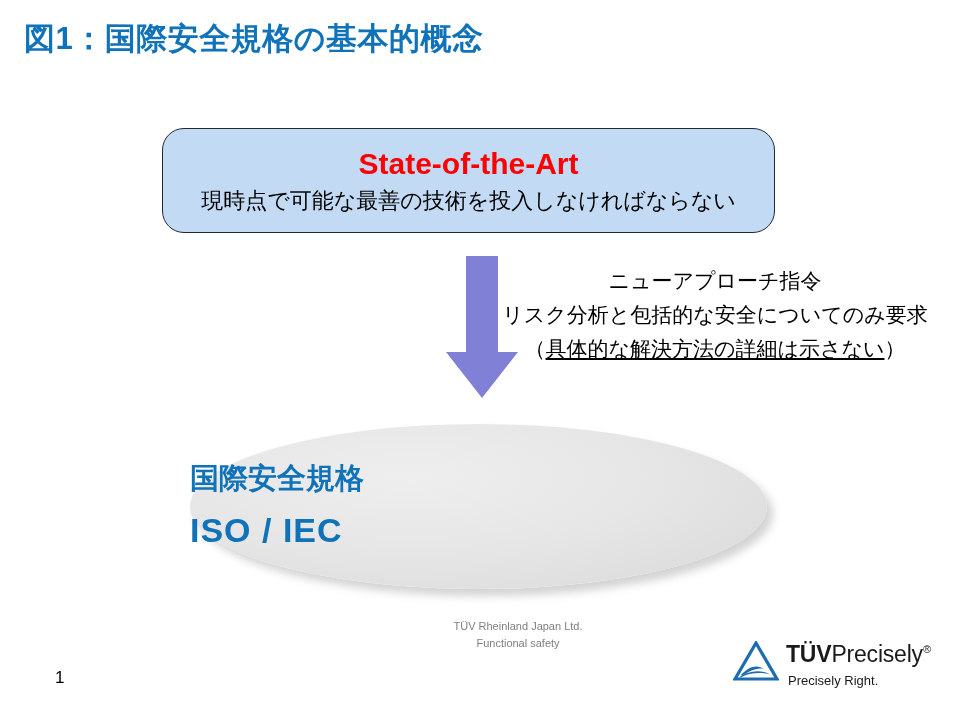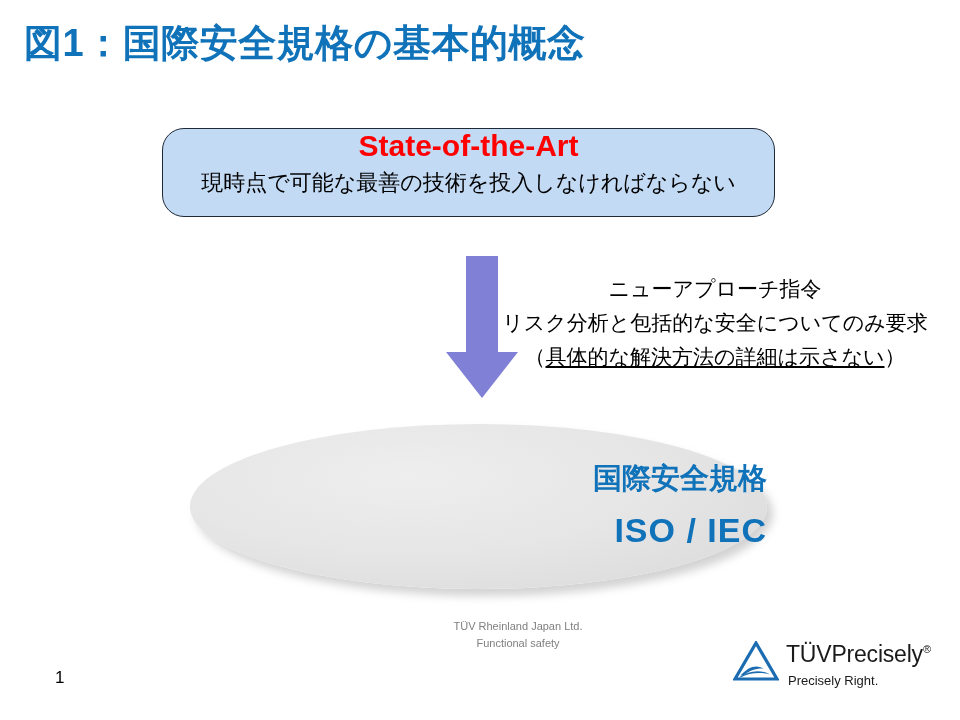--- a/index.html
+++ b/index.html
@@ -19,41 +19,42 @@
     width: 960px;
     height: 720px;
     background: #ffffff;
   }
 
   
   .slide-title {
     position: absolute;
     left: 24px;
     top: 18px;
-    font-size: 38px;
+    font-size: 31px;
     font-weight: bold;
     color: #1072b9;
     letter-spacing: 0.5px;
     white-space: nowrap;
   }
 
   
   .soa-box {
     position: absolute;
     left: 162px;
     top: 128px;
     width: 613px;
-    height: 89px;
+    height: 105px;
     box-sizing: border-box;
     background: #c3daf4;
     border: 1.5px solid #1f2a37;
     border-radius: 22px;
     display: flex;
     flex-direction: column;
     align-items: center;
+    justify-content: center;
   }
   .soa-title {
     font-size: 30px;
     font-weight: bold;
     color: #ff0000;
     line-height: 1.1;
     margin-bottom: 9px;
   }
   .soa-sub {
     font-size: 22px;
@@ -68,21 +69,21 @@
     left: 442px;
     top: 256px;
     width: 80px;
     height: 142px;
   }
 
   
   .note {
     position: absolute;
     left: 500px;
-    top: 272px;
+    top: 264px;
     width: 430px;
     text-align: center;
     color: #000000;
     font-size: 21px;
     line-height: 1.62;
   }
   .note-line {
     white-space: nowrap;
   }
   .note-underline {
@@ -95,21 +96,21 @@
     position: absolute;
     left: 190px;
     top: 424px;
     width: 577px;
     height: 165px;
     border-radius: 50%;
     background: radial-gradient(ellipse at 38% 32%, #eeeeee 0%, #e6e6e6 48%, #dedede 78%, #d8d8d8 100%);
     box-shadow: 6px 7px 9px rgba(120,120,120,0.33);
     display: flex;
     flex-direction: column;
-    align-items: flex-end;
+    align-items: flex-start;
     justify-content: center;
   }
   .ellipse-line1 {
     font-size: 29px;
     font-weight: bold;
     color: #1072b9;
     line-height: 1.1;
     margin-bottom: 17px;
   }
   .ellipse-line2 {
@@ -157,21 +158,21 @@
   .logo-wordmark {
     position: absolute;
     left: 53px;
     top: 1px;
     font-size: 23px;
     color: #1a1a1a;
     white-space: nowrap;
     line-height: 1.05;
   }
   .logo-tuv {
-    font-weight: normal;
+    font-weight: bold;
     letter-spacing: -0.2px;
     text-align: right;
   }
   .logo-rh {
     font-weight: normal;
     letter-spacing: -0.2px;
   }
   .logo-reg {
     font-size: 11px;
     vertical-align: super;

